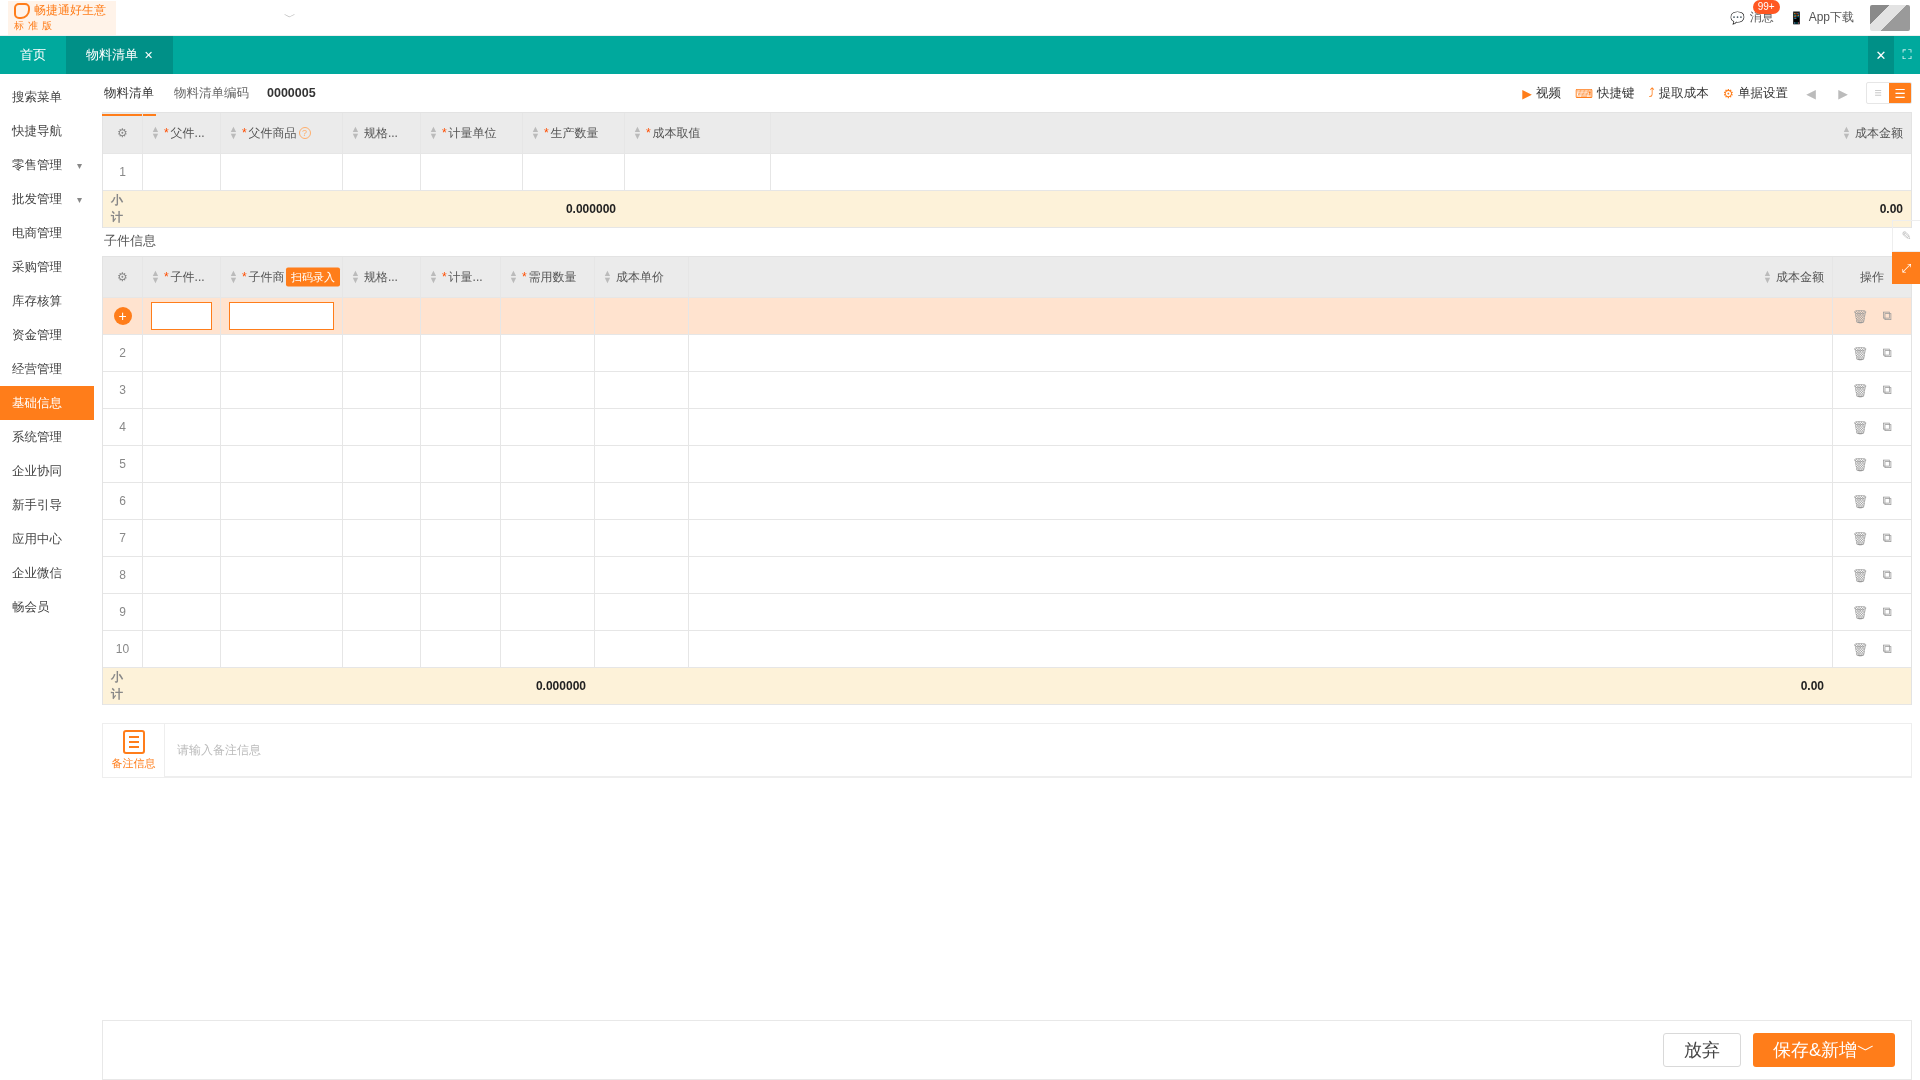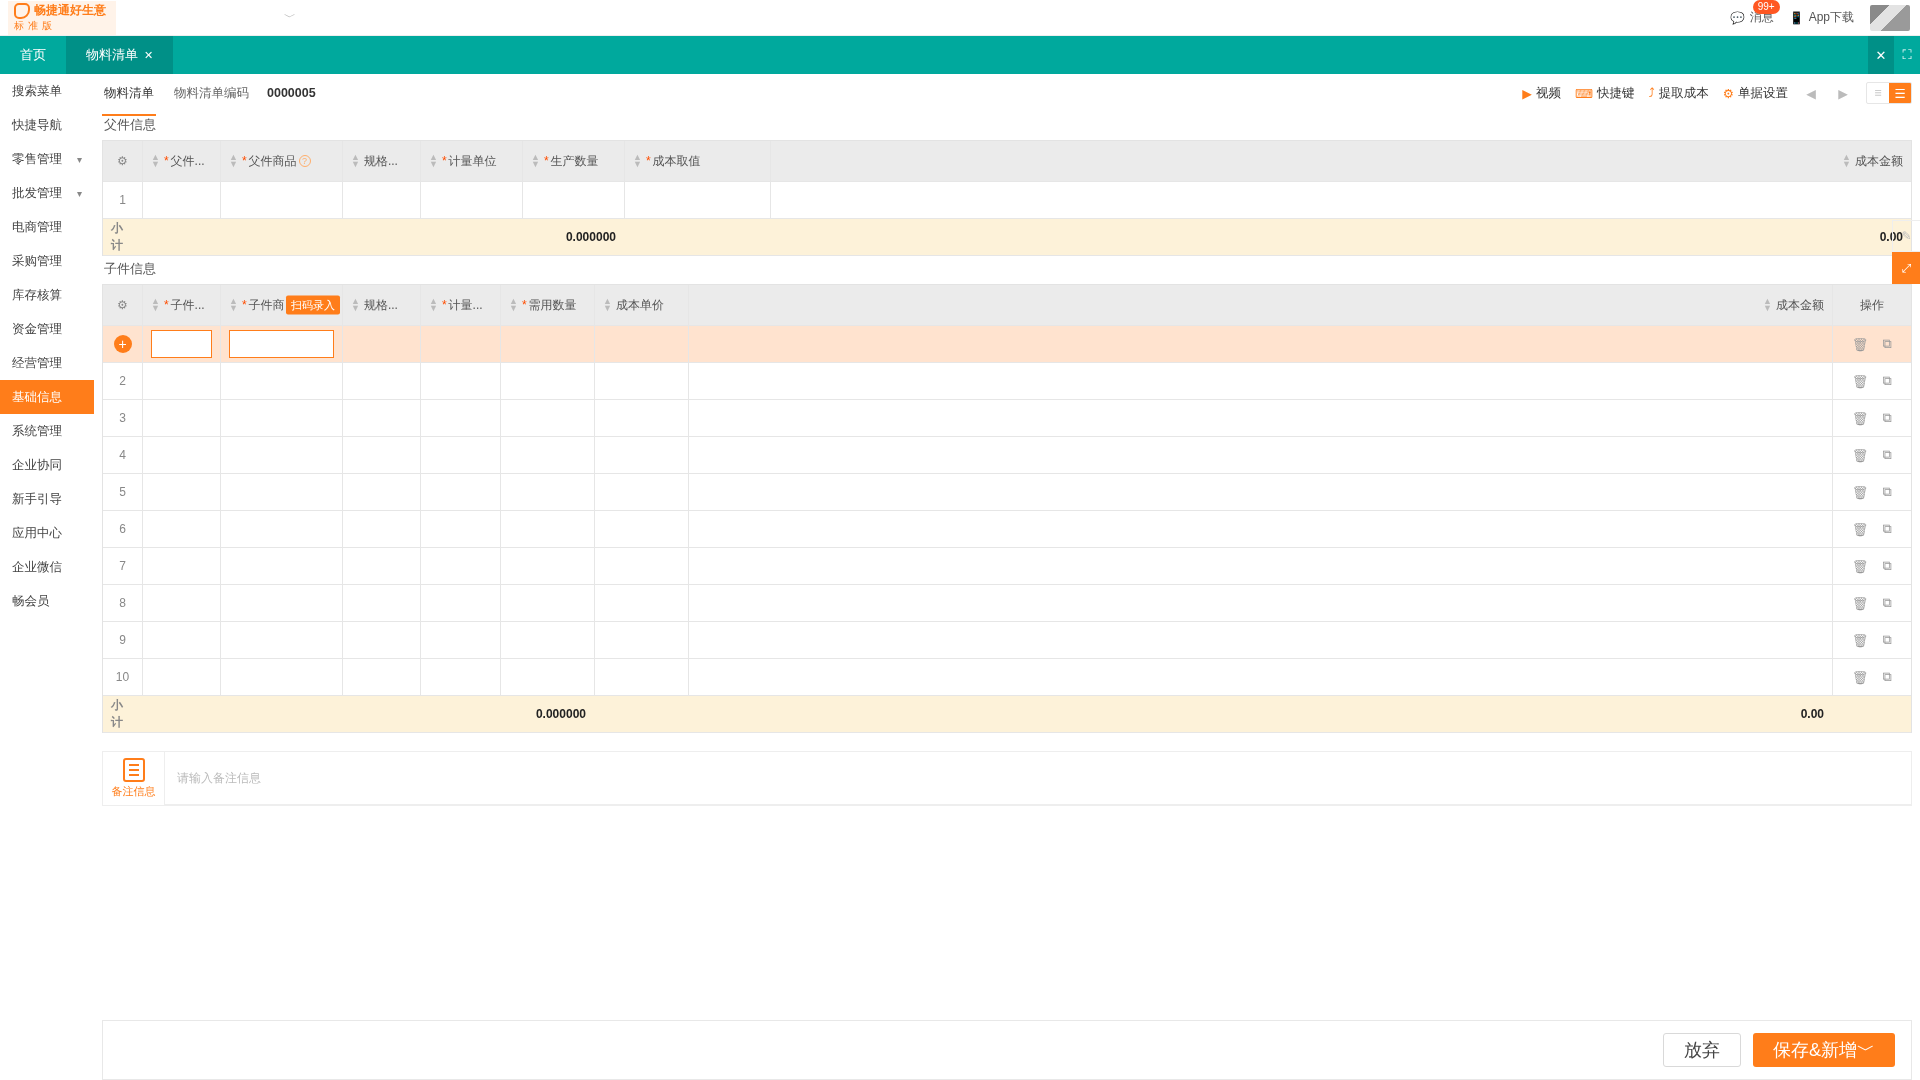--- a/index.html
+++ b/index.html
@@ -1,40 +1,40 @@
 <!DOCTYPE html>
 <html><head>
 <meta charset="utf-8">
 <style>
   *{box-sizing:border-box;margin:0;padding:0;font-family:"Microsoft YaHei","PingFang SC",Arial,sans-serif}
   body{background:#fff;font-size:12px;color:#333;width:1920px;height:1080px;position:relative;overflow:hidden}
   
   .topbar{height:36px;display:flex;align-items:center;justify-content:space-between;border-bottom:1px solid #eee}
   .topbar-left{display:flex;align-items:center;gap:8px;padding-left:8px}
   .brand-block{background:#fff3e9;padding:2px 10px 4px 6px;display:flex;flex-direction:column;line-height:1.1}
-  .brand-line1{display:flex;align-items:center;gap:4px;color:#ff7d1a;font-weight:700;font-size:12px}
+  .brand-line1{display:flex;align-items:center;gap:4px;color:#ff7d1a;font-weight:400;font-size:12px}
   .brand-b{width:16px;height:16px;border:2.5px solid #ff7d1a;border-radius:5px 5px 9px 5px;display:inline-block;position:relative}
   .brand-line2{color:#ff7d1a;font-size:10px;letter-spacing:4px;margin-top:1px}
   .company-select{display:flex;align-items:center;gap:120px;color:#bbb;font-size:12px;padding-left:40px}
   .chev{color:#bbb}
   .topbar-right{display:flex;align-items:center;gap:16px;padding-right:10px}
   .tb-item{display:flex;align-items:center;gap:4px;color:#555;position:relative;font-size:12px}
   .badge{position:absolute;top:-9px;right:-6px;background:#ff5722;color:#fff;border-radius:8px;padding:0 5px;font-size:10px;line-height:14px}
   .avatar{width:40px;height:26px;background:linear-gradient(135deg,#8a8a8a 0 30%,#e3e3e3 30% 55%,#9a9a9a 55% 100%);border-radius:2px;filter:blur(0.3px)}
   
   .tabstrip{height:38px;background:#00a99d;display:flex;align-items:stretch;color:#fff;font-size:13px;position:relative}
   .tab{display:flex;align-items:center;padding:0 20px}
   .tab-active{background:#009087}
   .tab-close{margin-left:6px;font-size:11px}
   .tab-closebar{position:absolute;right:0;top:0;height:100%;display:flex;align-items:center}
   .tab-closebar .tbx{width:26px;height:100%;display:flex;align-items:center;justify-content:center;background:#009087}
   .tbx.exp{background:#00a99d}
   
   .shell{display:flex;height:calc(100% - 74px)}
-  .sidebar{width:94px;font-size:12.5px}
+  .sidebar{width:94px;padding-top:6px;font-size:12.5px}
   .sb-item{height:34px;display:flex;align-items:center;justify-content:space-between;padding:0 12px;color:#444}
   .sb-item.sel{background:#ff7d1a;color:#fff}
   .sb-caret{color:#888;font-size:10px}
   
   .main{flex:1;position:relative;padding:0 8px}
   .subhead{height:38px;display:flex;align-items:center;justify-content:space-between;font-size:12.5px}
   .subhead-left{display:flex;align-items:center;gap:18px}
   .subtab{padding:6px 2px;position:relative;color:#333}
   .subtab.active:after{content:"";position:absolute;left:0;right:0;bottom:-8px;height:2px;background:#ff7d1a}
   .seg{display:flex;align-items:center;gap:6px;color:#666}
@@ -223,21 +223,20 @@
           </span>
         <span class="navbtn">◀</span>
         <span class="navbtn">▶</span>
         <span class="viewseg">
           <span>≡</span>
           <span class="on">☰</span>
         </span>
       </div>
     </div>
 
-    <div class="sec-label">父件信息</div>
     <div class="tbl">
       <div class="hrow">
         <div class="cell w-idx">
             <span class="gear">⚙</span>
           </div>
         <div class="cell w-a">
             <span class="sort">
               <span>▲</span>
               <span>▼</span>
             </span>

